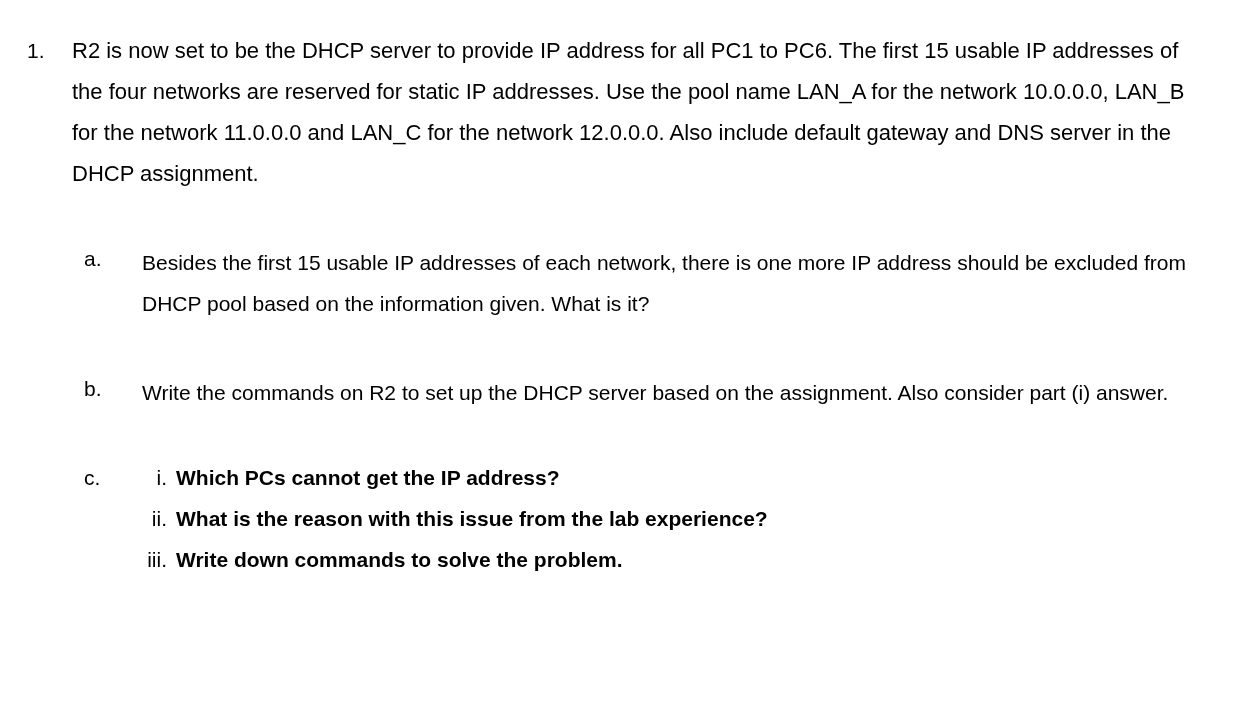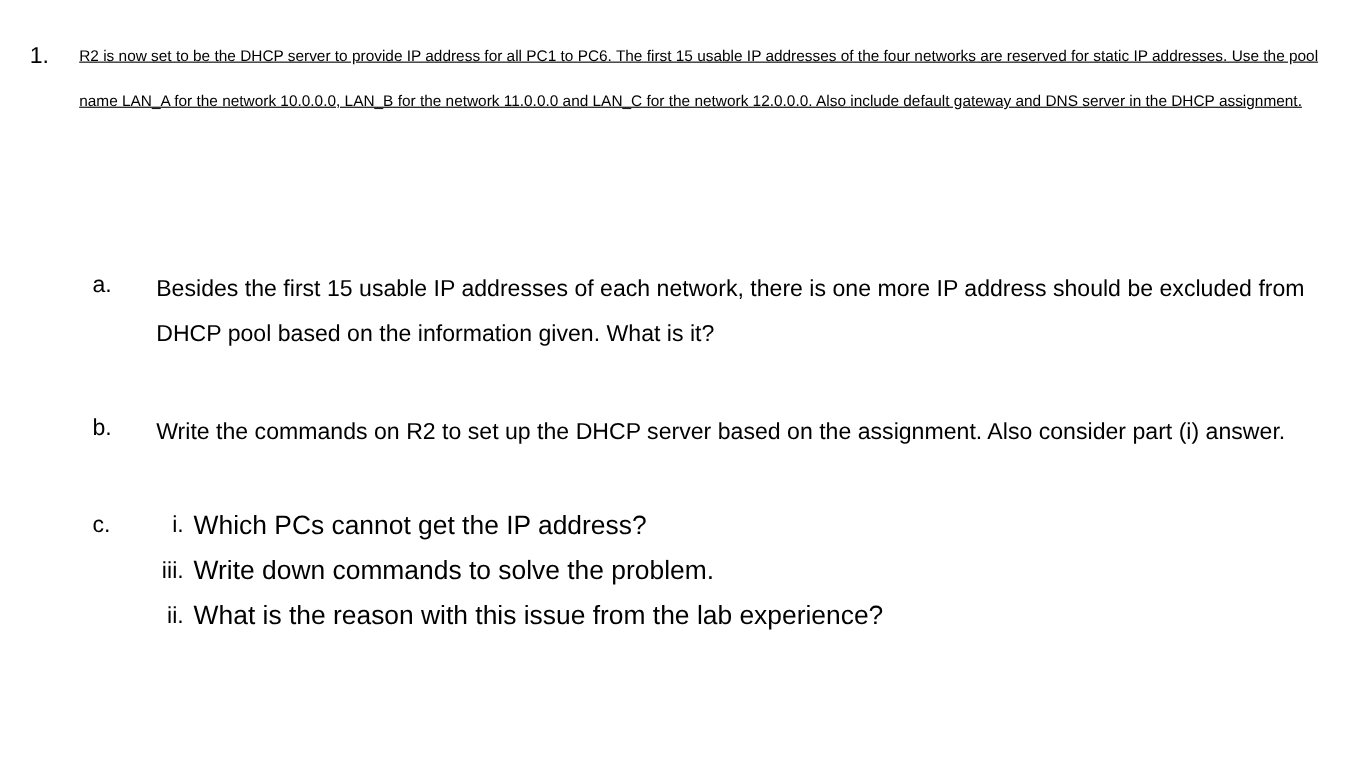--- a/index.html
+++ b/index.html
@@ -34,23 +34,22 @@
   .q-marker {
     flex: 0 0 auto;
     width: 45px;
     font-size: 21px;
     line-height: 41px;
     text-align: left;
     white-space: nowrap;
   }
   .q-body {
     flex: 1 1 auto;
-    font-size: 14px;
+    font-size: 22px;
     line-height: 41px;
-    text-decoration: underline;
   }
   .q-body p {
     margin: 0;
   }
 
   
   .sub-list {
     position: absolute;
     left: 84px;
     top: 238px;
@@ -96,22 +95,23 @@
     margin-left: -24px;
     font-size: 21px;
     line-height: 41px;
     text-align: right;
     padding-right: 9px;
     box-sizing: border-box;
     white-space: nowrap;
   }
   .roman-body {
     flex: 1 1 auto;
-    font-size: 24px;
+    font-size: 21px;
     line-height: 41px;
+    font-weight: bold;
   }
 </style>
 </head>
 <body>
 
 <div class="page">
 
   <div class="q-item">
     <div class="q-marker">1.</div>
     <div class="q-body">
@@ -138,26 +138,26 @@
     <div class="sub-item">
       <div class="sub-marker">c.</div>
       <div class="sub-body">
 
         <div class="roman-list">
           <div class="roman-item">
             <div class="roman-marker">i.</div>
             <div class="roman-body">Which PCs cannot get the IP address?</div>
           </div>
           <div class="roman-item">
+            <div class="roman-marker">ii.</div>
+            <div class="roman-body">What is the reason with this issue from the lab experience?</div>
+          </div>
+          <div class="roman-item">
             <div class="roman-marker">iii.</div>
             <div class="roman-body">Write down commands to solve the problem.</div>
-          </div>
-          <div class="roman-item">
-            <div class="roman-marker">ii.</div>
-            <div class="roman-body">What is the reason with this issue from the lab experience?</div>
           </div>
         </div>
 
       </div>
     </div>
 
   </div>
 </div>
 
 </body></html>

